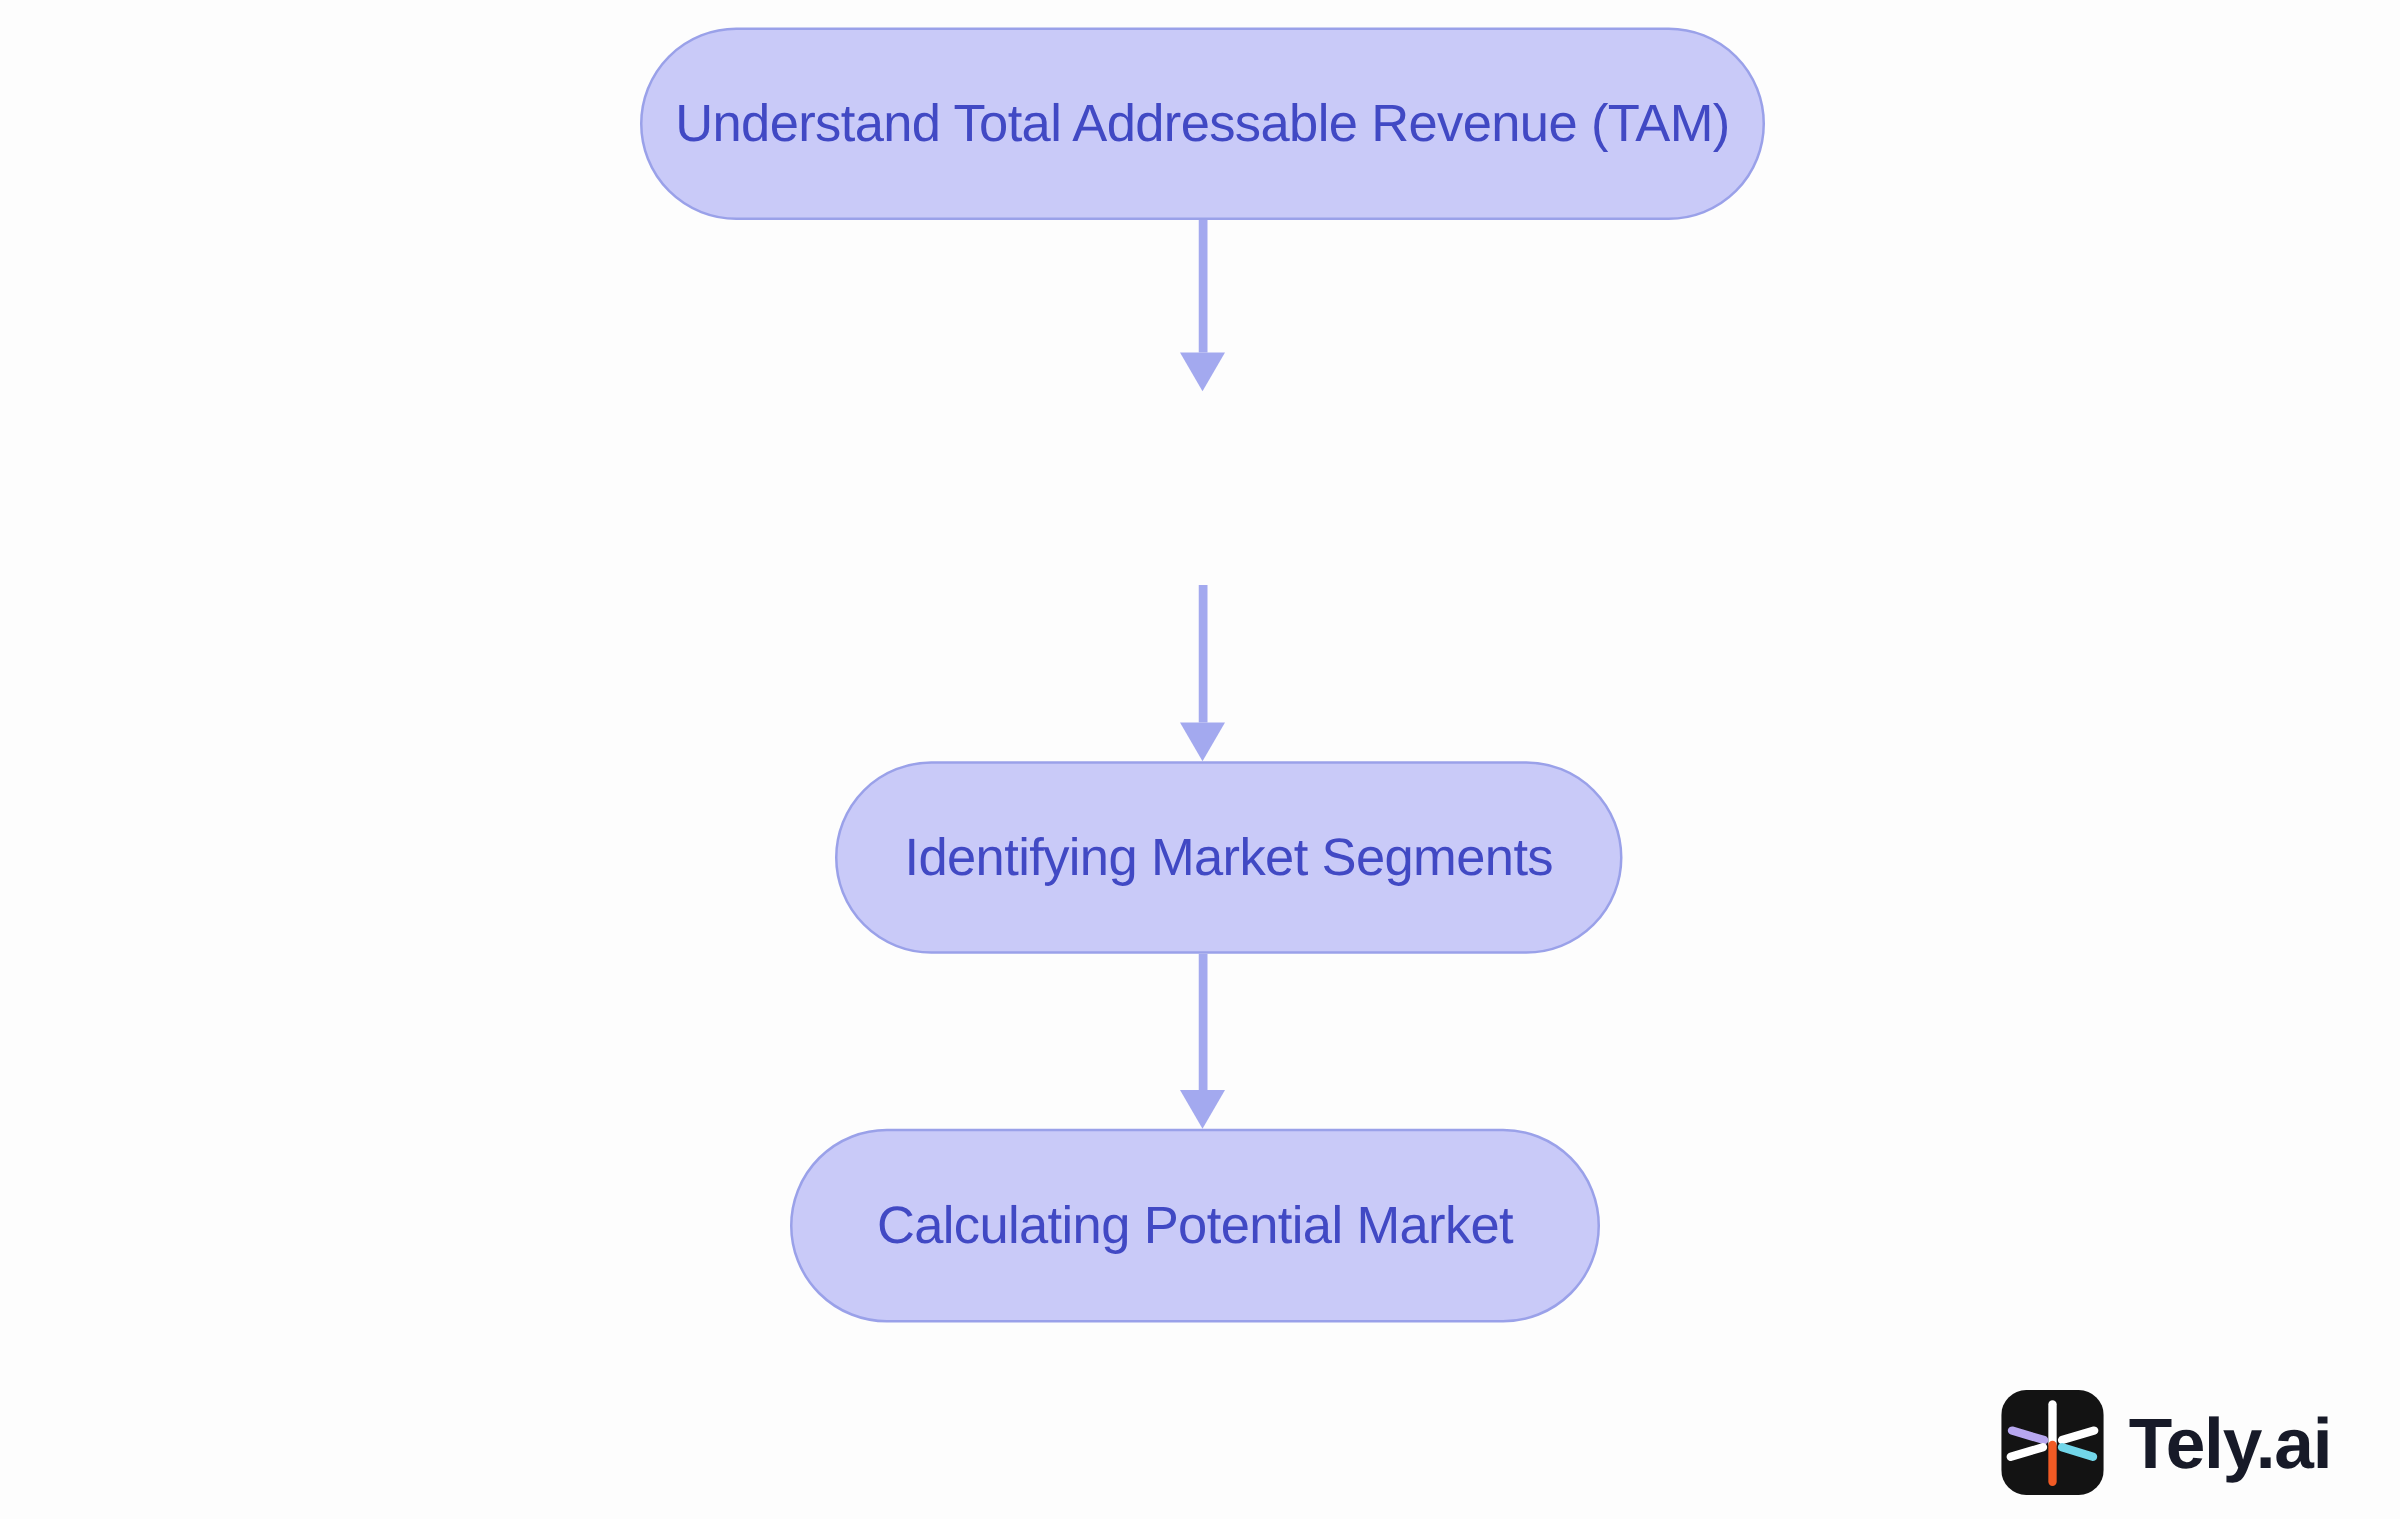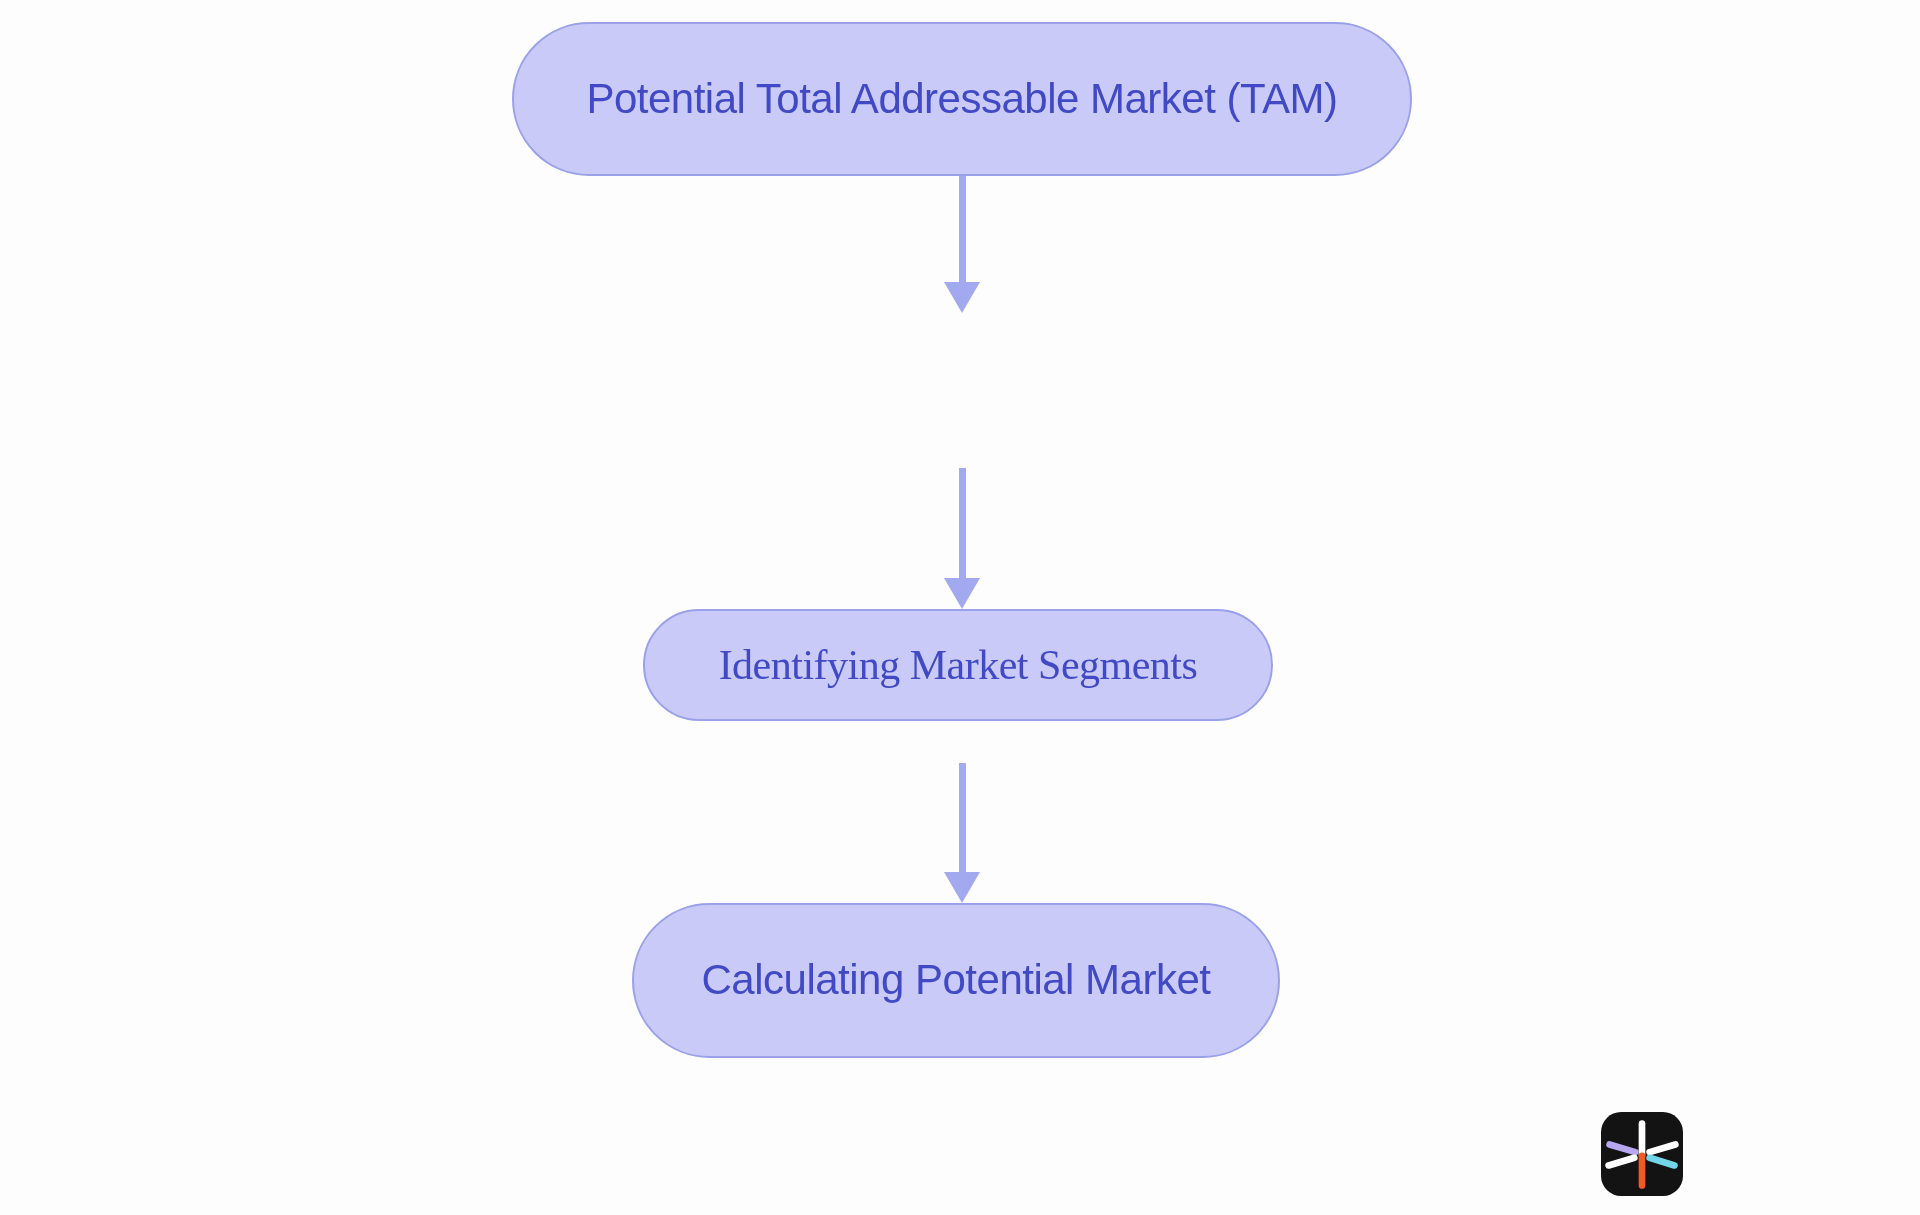--- a/index.html
+++ b/index.html
@@ -37,21 +37,21 @@
     align-items: center;
     justify-content: center;
     text-align: center;
     color: var(--node_text);
     font-size: 42px;
     letter-spacing: -0.5px;
     line-height: 1.1;
   }
   .node-1 { left: 512px; top: 22px;  width: 900px; height: 154px; }
   .node-2 { left: 643px; top: 314px; width: 630px; height: 154px; }
-  .node-3 { left: 643px; top: 609px; width: 630px; height: 112px; font-family: Liberation Serif, serif; }
+  .node-3 { left: 668px; top: 609px; width: 630px; height: 154px; }
   .node-4 { left: 632px; top: 903px; width: 648px; height: 155px; }
 
   
   .connector {
     position: absolute;
     left: 944px;          
     width: 36px;
     display: flex;
     flex-direction: column;
     align-items: center;
@@ -94,21 +94,21 @@
     line-height: 1;
     padding-top: 2px;
   }
 </style>
 </head>
 <body>
 
 <div class="canvas">
 
   <div class="flow-node node-1">
-    <span>Potential Total Addressable Market (TAM)</span>
+    <span>Understand Total Addressable Revenue (TAM)</span>
   </div>
 
   <div class="connector conn-1">
     <div class="shaft"></div>
     <div class="head"></div>
   </div>
 
 
   <div class="connector conn-2">
     <div class="shaft"></div>
@@ -132,15 +132,16 @@
     <svg class="brand-icon" viewBox="0 0 86 88" xmlns="http://www.w3.org/2000/svg">
       <rect x="0" y="0" width="86" height="88" rx="21" fill="var(--logo_bg)"></rect>
 
       <line x1="43" y1="12" x2="43" y2="45" stroke="var(--logo_white)" stroke-width="7" stroke-linecap="round"></line>
       <line x1="43" y1="46" x2="43" y2="77" stroke="var(--logo_orange)" stroke-width="7" stroke-linecap="round"></line>
       <line x1="9" y1="34" x2="36" y2="42" stroke="var(--logo_lavender)" stroke-width="7" stroke-linecap="round"></line>
       <line x1="8" y1="56" x2="35" y2="48" stroke="var(--logo_white)" stroke-width="7" stroke-linecap="round"></line>
       <line x1="51" y1="42" x2="78" y2="34" stroke="var(--logo_white)" stroke-width="7" stroke-linecap="round"></line>
       <line x1="51" y1="48" x2="77" y2="56" stroke="var(--logo_cyan)" stroke-width="7" stroke-linecap="round"></line>
     </svg>
+    <div class="brand-wordmark">Tely.ai</div>
   </div>
 
 </div>
 
 </body></html>

